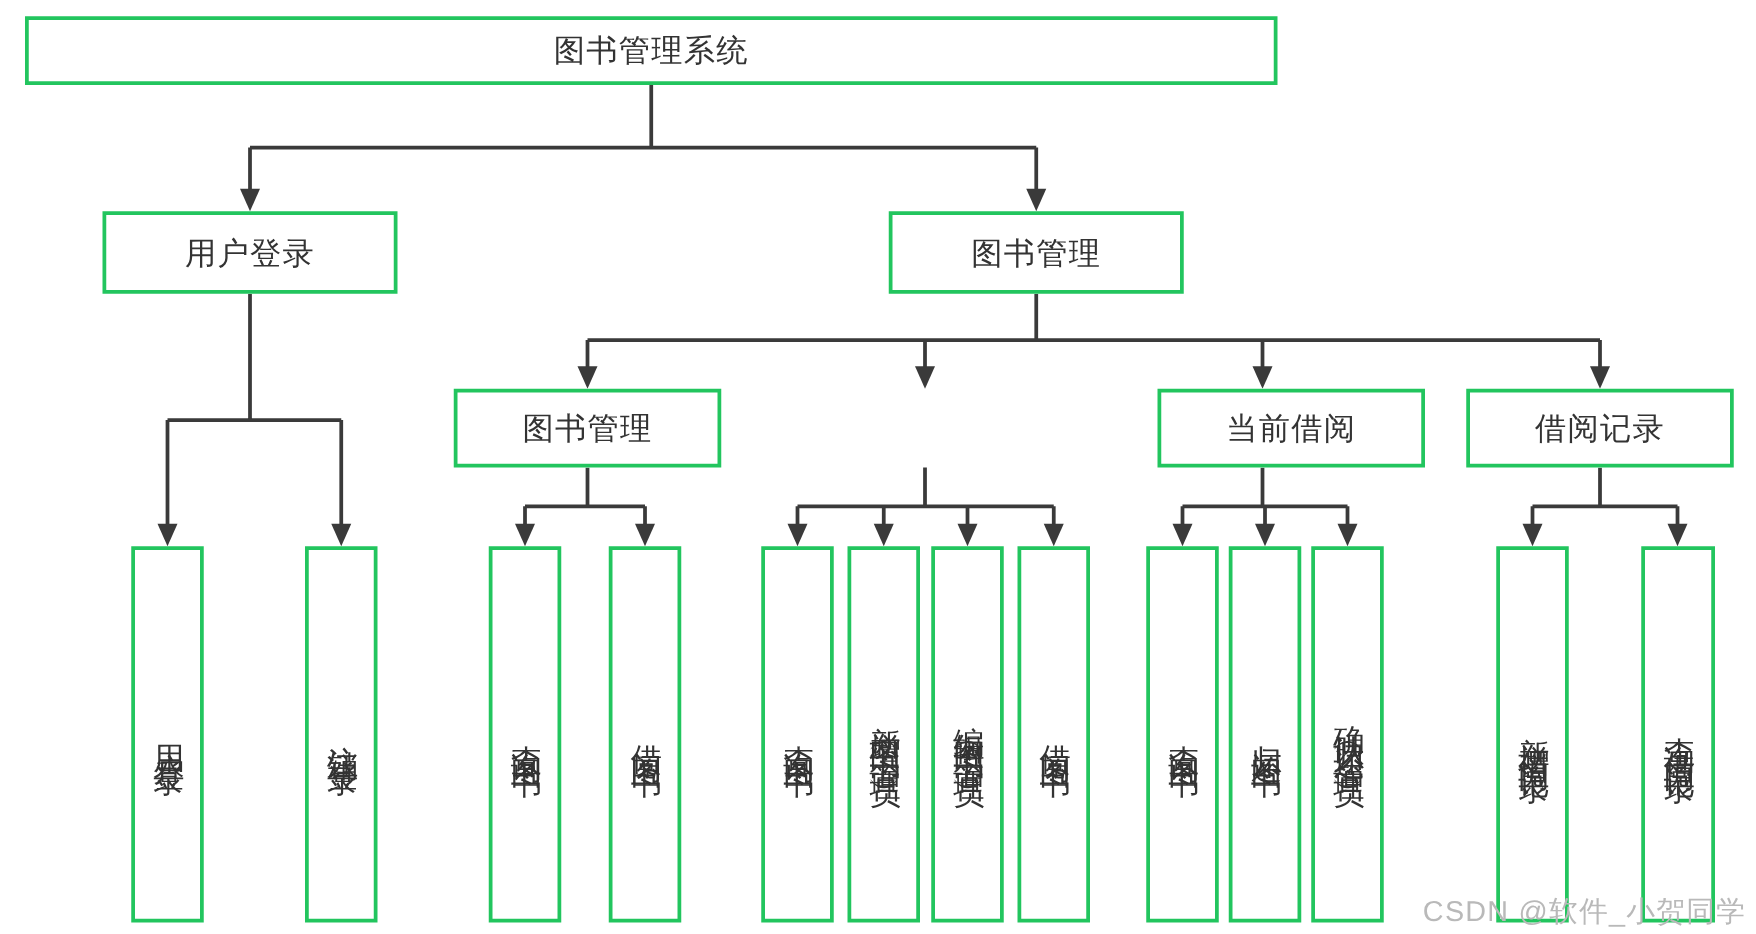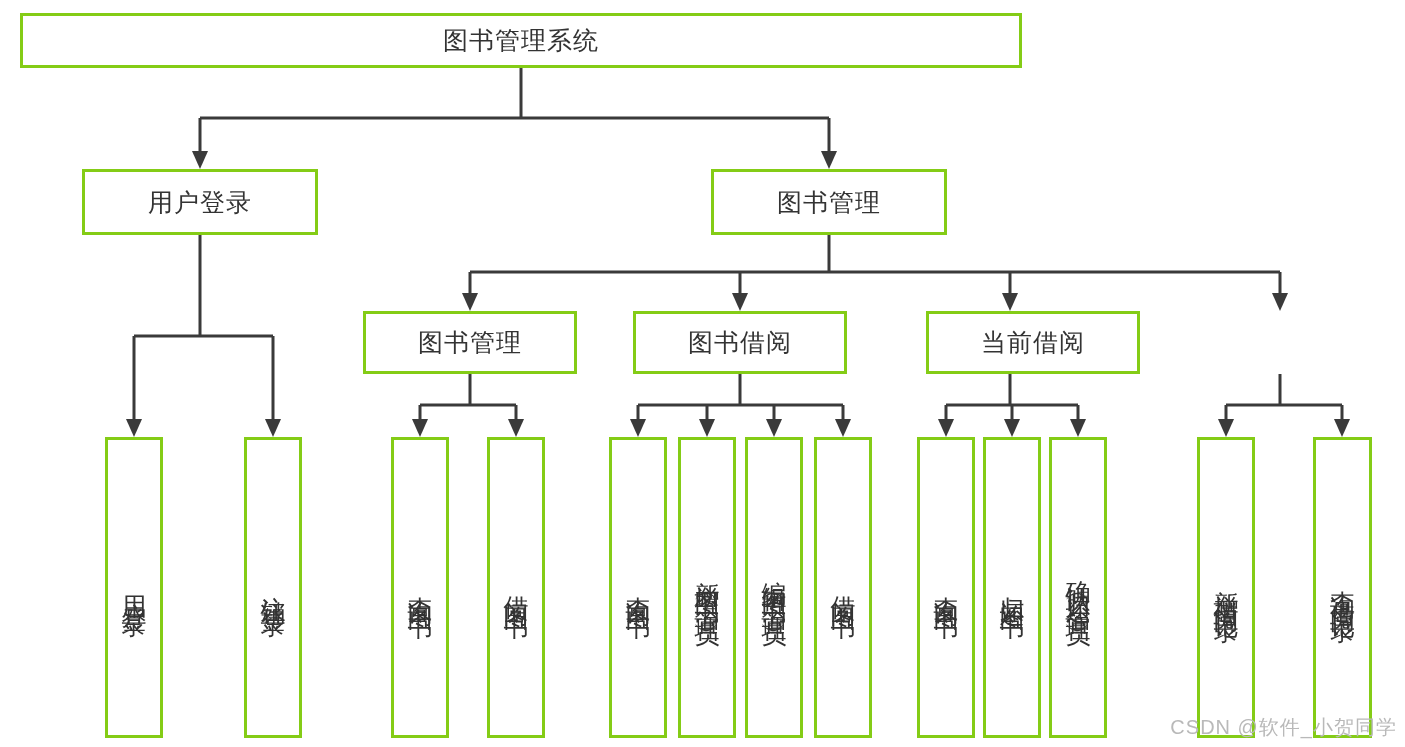--- a/index.html
+++ b/index.html
@@ -4,29 +4,29 @@
 <title>Diagram</title>
 <style>
   html,body{margin:0;padding:0;background:#fff;}
   #canvas{
     position:relative;width:1405px;height:747px;background:#fff;overflow:hidden;
     font-family:"Liberation Sans","DejaVu Sans",sans-serif;color:#333;
   }
   #wires{position:absolute;left:0;top:0;}
   .node{
     position:absolute;box-sizing:border-box;background:#fff;
-    border:3px solid #84cc16;display:flex;align-items:center;justify-content:center;
+    border:3px solid #22c55e;display:flex;align-items:center;justify-content:center;
   }
   .hlabel{font-size:25px;letter-spacing:1px;white-space:nowrap;}
   .leaf span{
     writing-mode:vertical-rl;text-orientation:mixed;
     font-size:25px;letter-spacing:6px;line-height:1;white-space:nowrap;
   }
   .watermark{
-    position:absolute;right:8px;top:714px;font-size:20px;letter-spacing:1px;
+    position:absolute;right:8px;top:714px;font-size:23px;letter-spacing:1px;
     color:#b9b9b9;white-space:nowrap;
   }
 </style>
 </head>
 <body>
 
 <div id="canvas">
 
   <svg id="wires" width="1405" height="747" viewBox="0 0 1405 747">
 
@@ -88,25 +88,25 @@
   <div class="node" style="left:82px;top:169px;width:236px;height:66px">
     <span class="hlabel">用户登录</span>
   </div>
   <div class="node" style="left:711px;top:169px;width:236px;height:66px">
     <span class="hlabel">图书管理</span>
   </div>
 
   <div class="node" style="left:363px;top:311px;width:214px;height:63px">
     <span class="hlabel">图书管理</span>
   </div>
-  <div class="node" style="left:633px;top:311px;width:214px;height:63px">
-    <span class="hlabel">图书借阅</span>
-  </div>
   <div class="node" style="left:926px;top:311px;width:214px;height:63px">
     <span class="hlabel">当前借阅</span>
+  </div>
+  <div class="node" style="left:1173px;top:311px;width:214px;height:63px">
+    <span class="hlabel">借阅记录</span>
   </div>
 
   <div class="node leaf" style="left:105px;top:437px;width:58px;height:301px">
     <span>用户登录</span>
   </div>
   <div class="node leaf" style="left:244px;top:437px;width:58px;height:301px">
     <span>注销登录</span>
   </div>
 
   <div class="node leaf" style="left:391px;top:437px;width:58px;height:301px">

